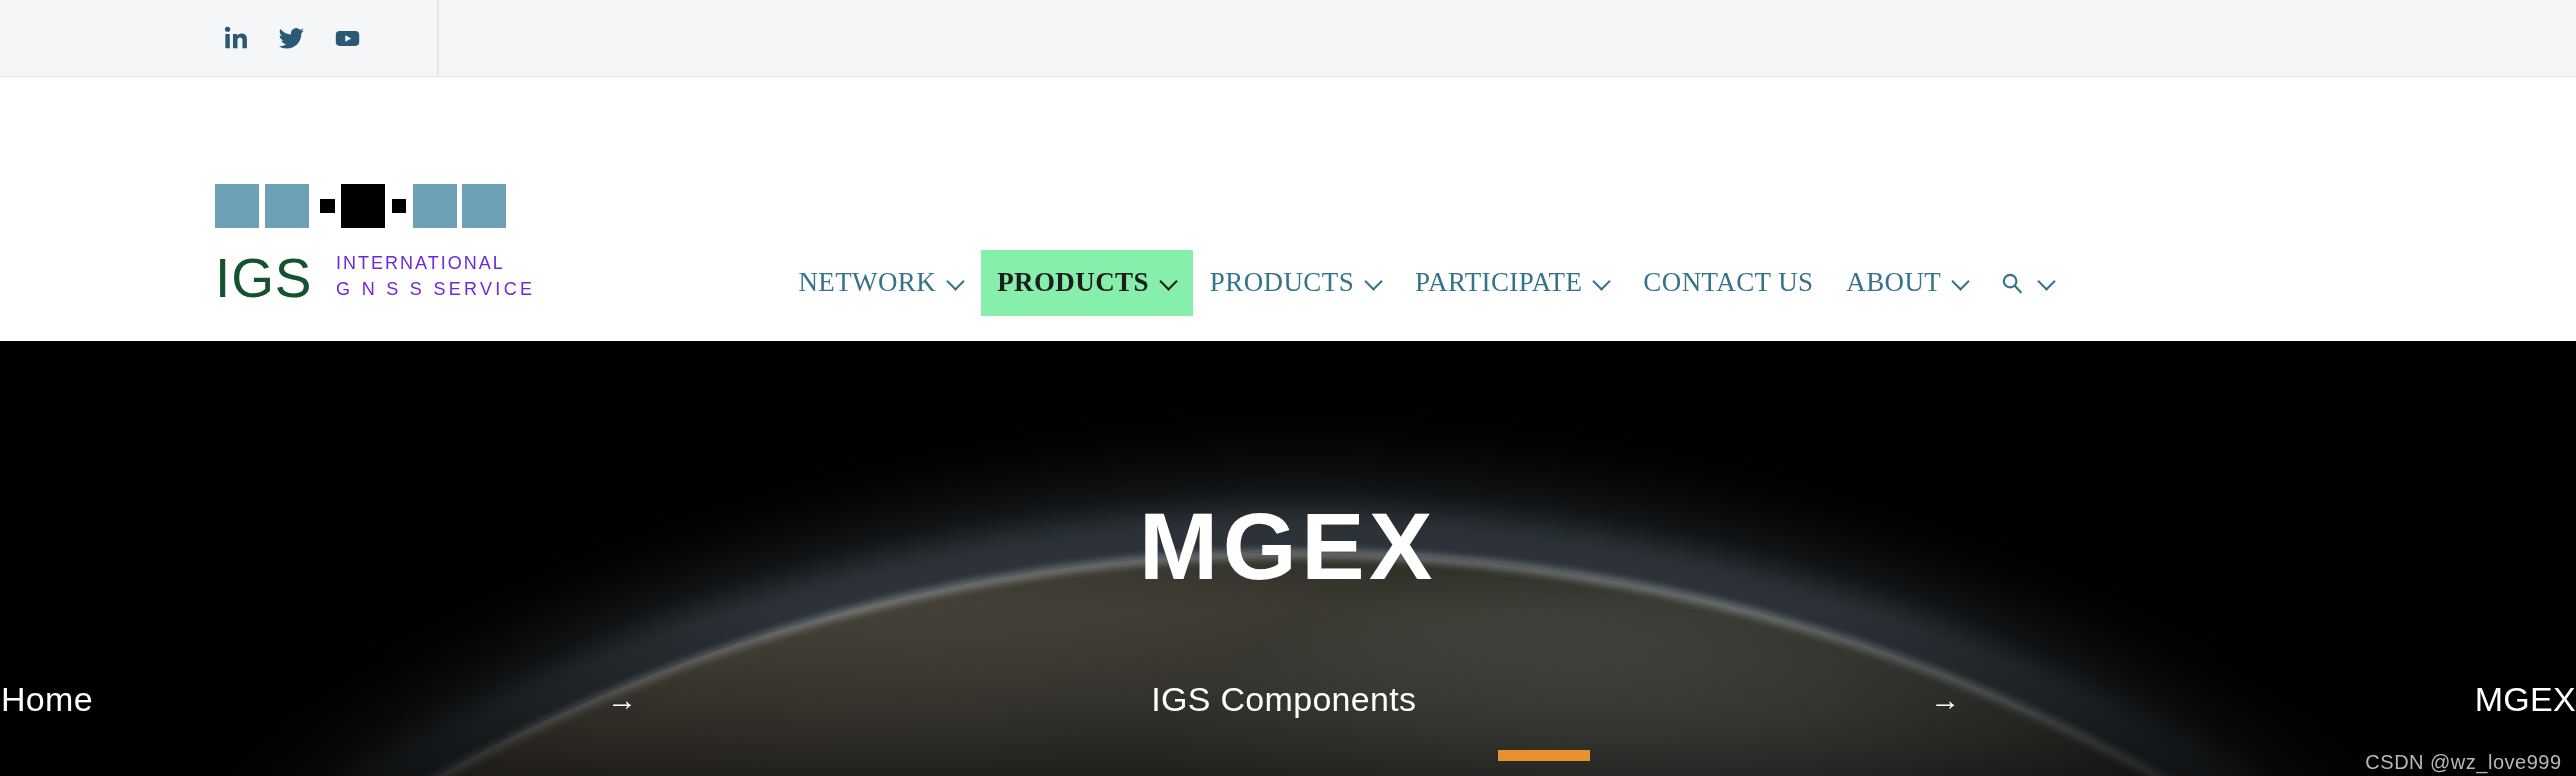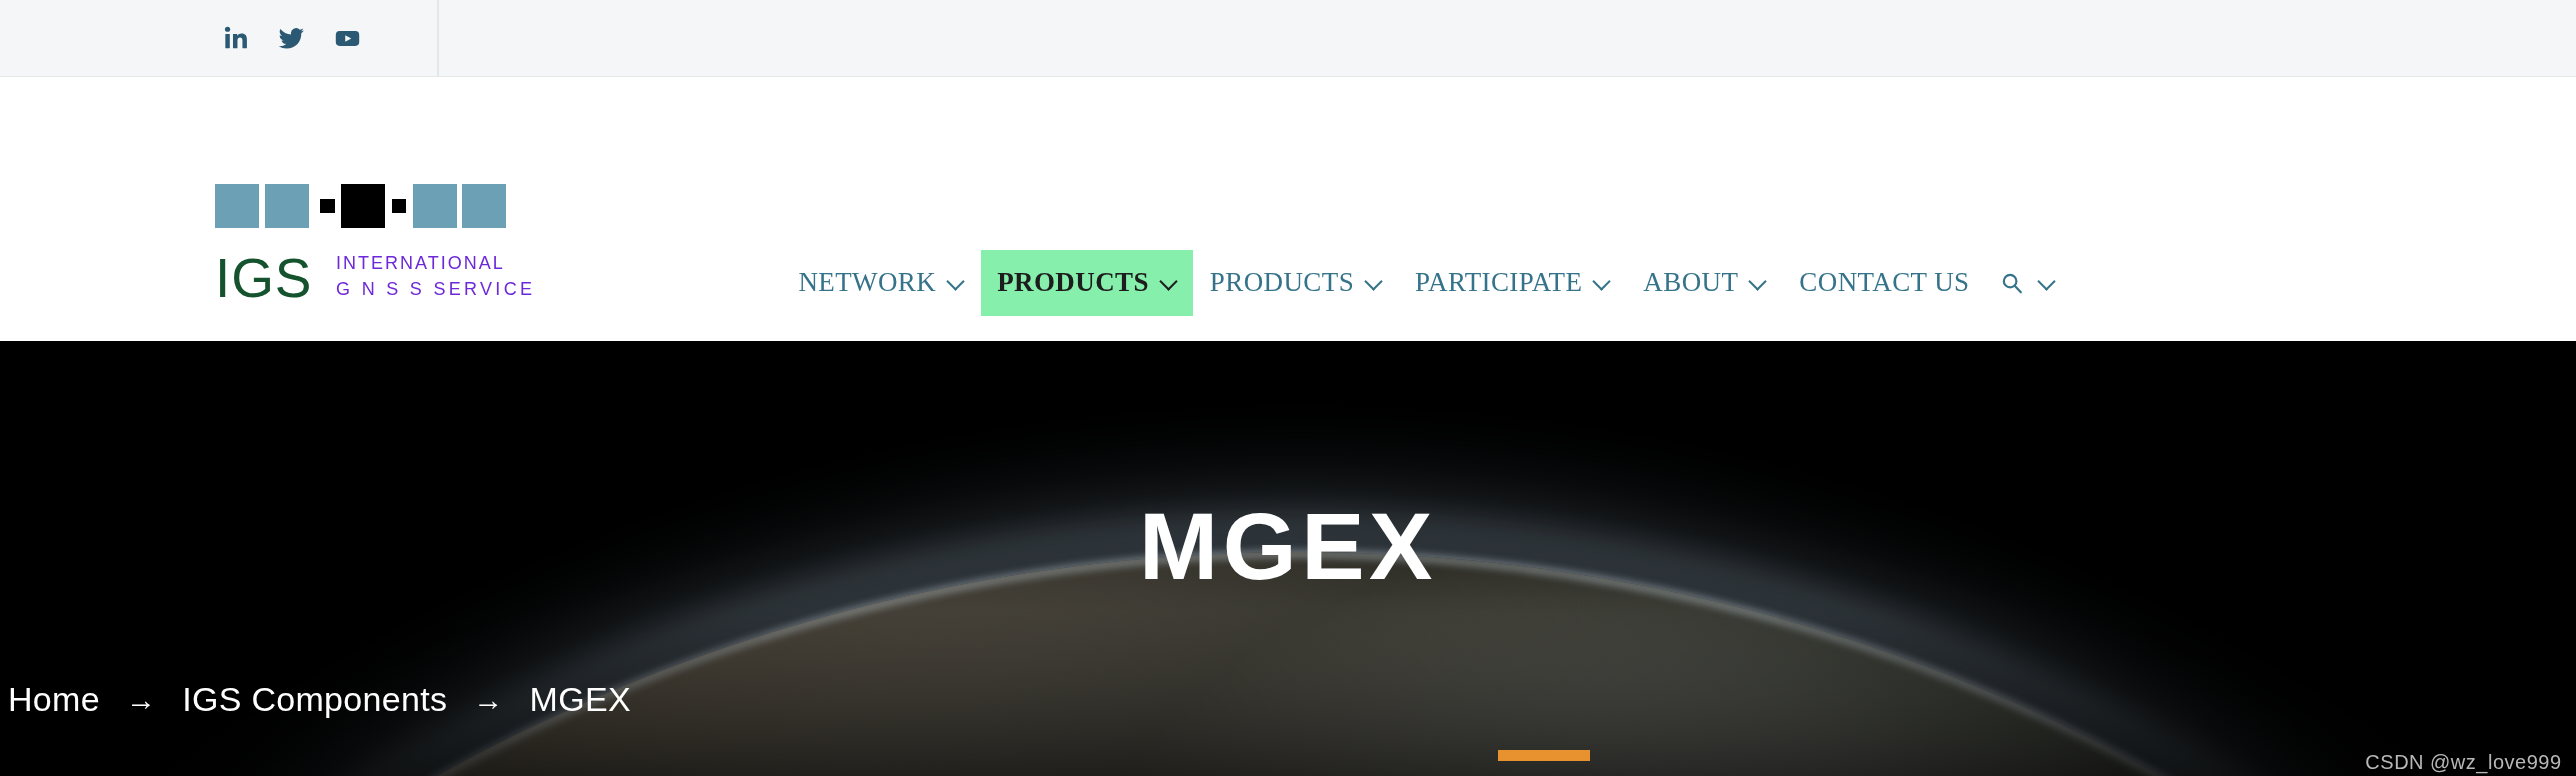--- a/index.html
+++ b/index.html
@@ -201,24 +201,24 @@
     font-size:95px;
     font-weight:700;
     letter-spacing:4.5px;
     color:#ffffff;
     line-height:1;
     z-index:5;
   }
   .breadcrumb{
     position:absolute;
     top:680px;
-    left:8px; right:0;
-    display:flex;
-    align-items:center;
-    justify-content:flex-start;
+    left:1px; right:0;
+    display:flex;
+    align-items:center;
+    justify-content:space-between;
     gap:26px;
     z-index:5;
     font-size:34px;
     color:#ffffff;
     letter-spacing:0.3px;
   }
   .crumb{ cursor:pointer; white-space:nowrap; }
   .crumb.current{ cursor:default; }
   .crumb-sep{
     font-size:30px;
@@ -318,26 +318,26 @@
       <span>PRODUCTS</span>
       <span class="caret"></span>
     </div>
 
     <div class="nav-item">
       <span>PARTICIPATE</span>
       <span class="caret"></span>
     </div>
 
     <div class="nav-item">
+      <span>CONTACT US</span>
+    </div>
+
+    <div class="nav-item">
       <span>ABOUT</span>
       <span class="caret"></span>
-    </div>
-
-    <div class="nav-item">
-      <span>CONTACT US</span>
     </div>
 
     <div class="nav-search">
       <span>
         <svg width="23.6" height="23.6" viewBox="0 0 24 24" fill="none" stroke="currentColor" stroke-width="2.2" aria-hidden="true">
           <circle cx="10.3" cy="10.3" r="6.4"></circle>
           <line x1="15.2" y1="15.2" x2="21.2" y2="21.6" stroke-linecap="round"></line>
         </svg>
       </span>
       <span class="caret"></span>

